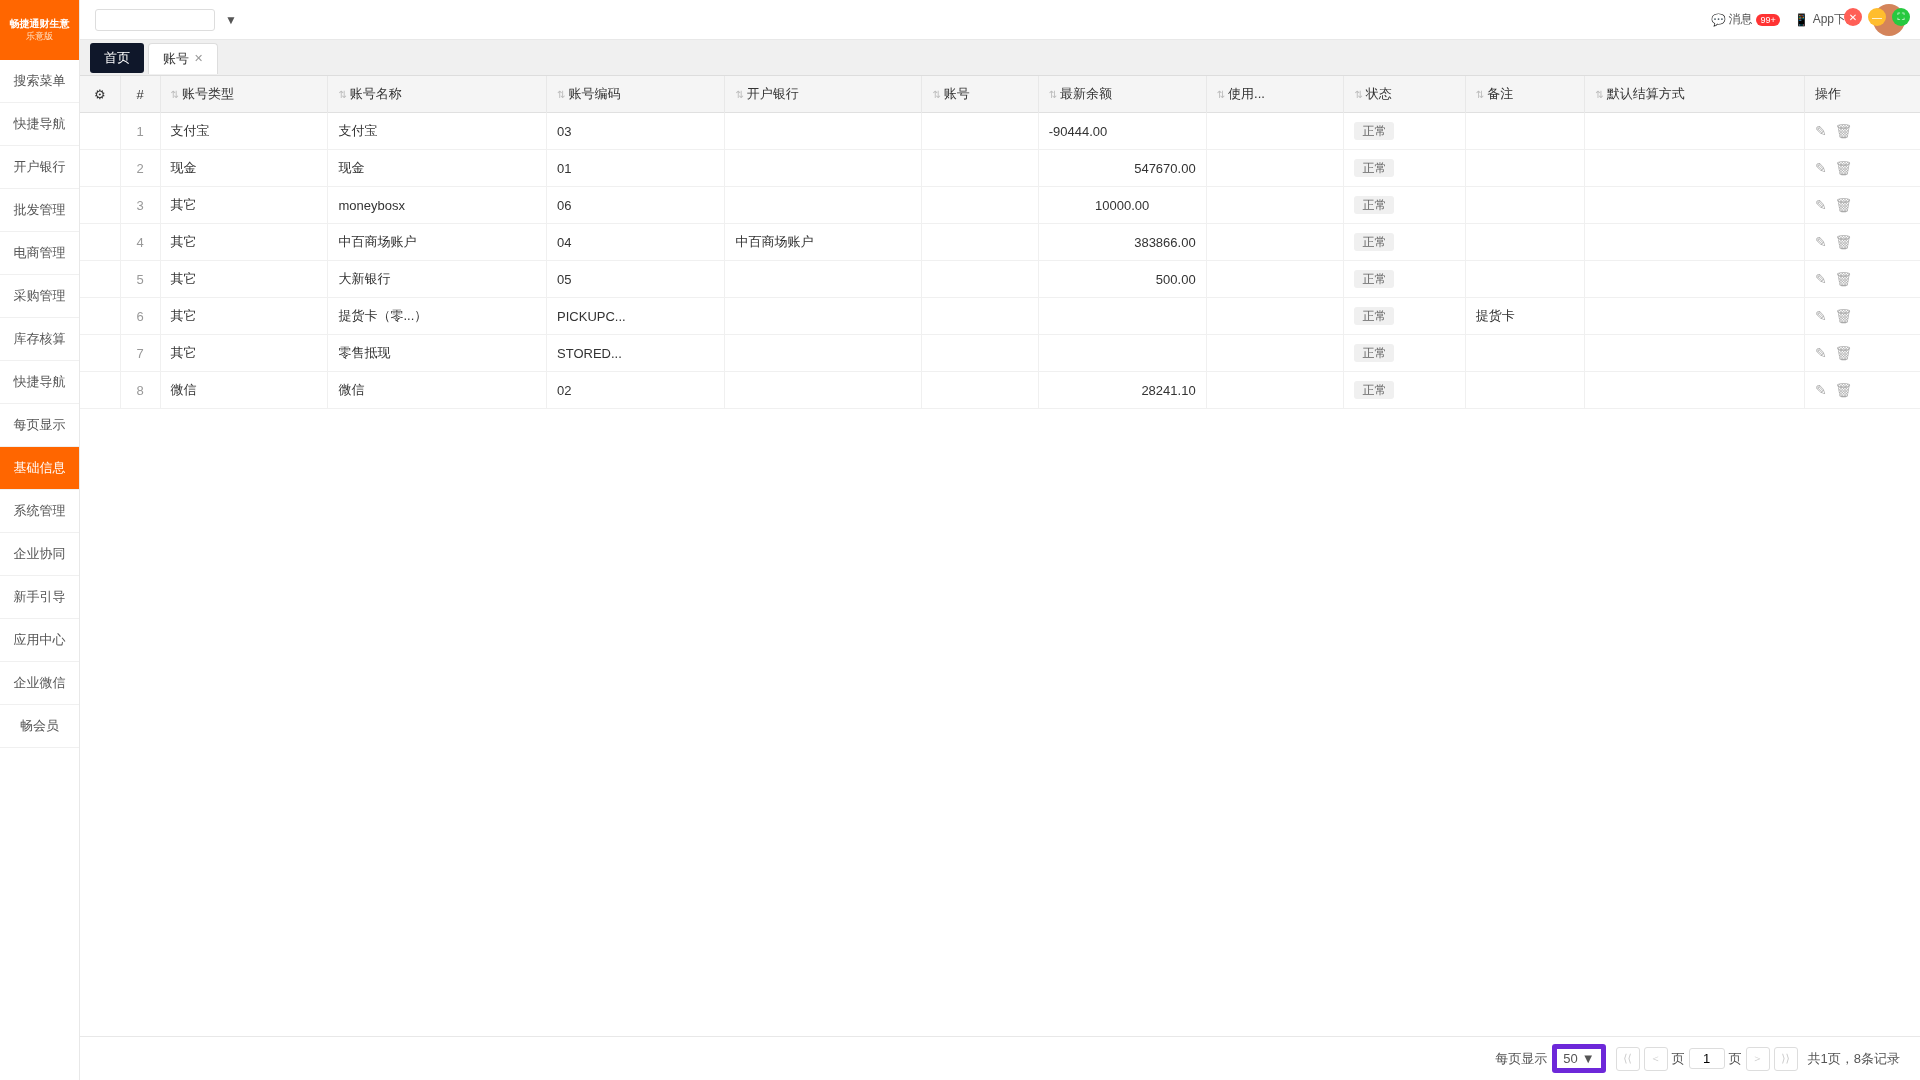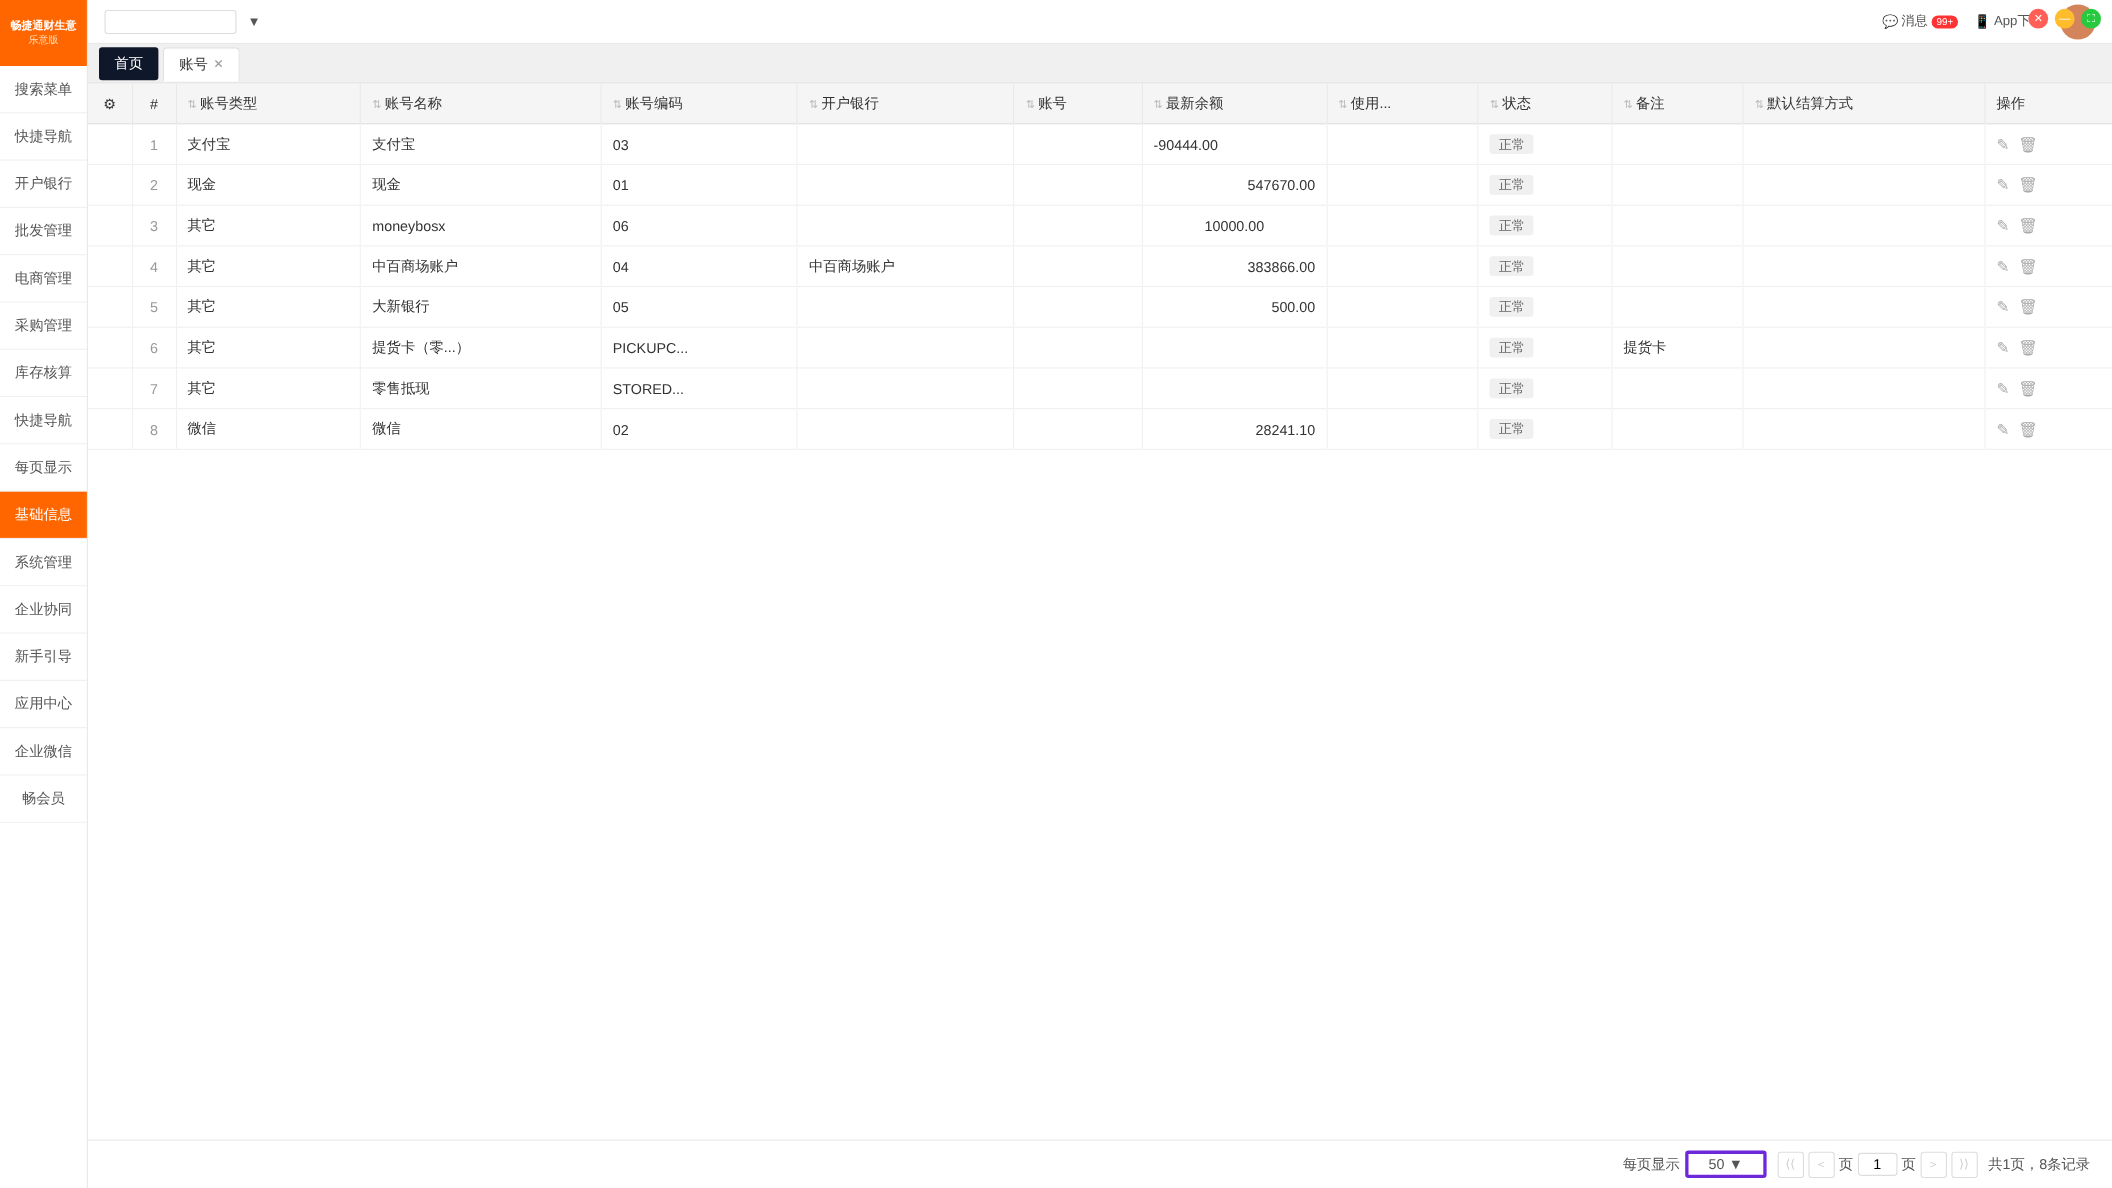--- a/index.html
+++ b/index.html
@@ -287,23 +287,23 @@
       font-size: 13px;
       color: #555;
       flex-shrink: 0;
     }
     .page-size-select {
       display: flex;
       align-items: center;
       gap: 5px;
     }
     .select-box {
-      border: 3px solid #6d28d9;
-      border-radius: 3px;
-      padding: 2px 18px;
+      border: 5px solid #6d28d9;
+      border-radius: 3px;
+      padding: 2px 6px;
       font-size: 13px;
       cursor: pointer;
       display: flex;
       align-items: center;
       gap: 4px;
     }
     .page-nav {
       display: flex;
       align-items: center;
       gap: 4px;

